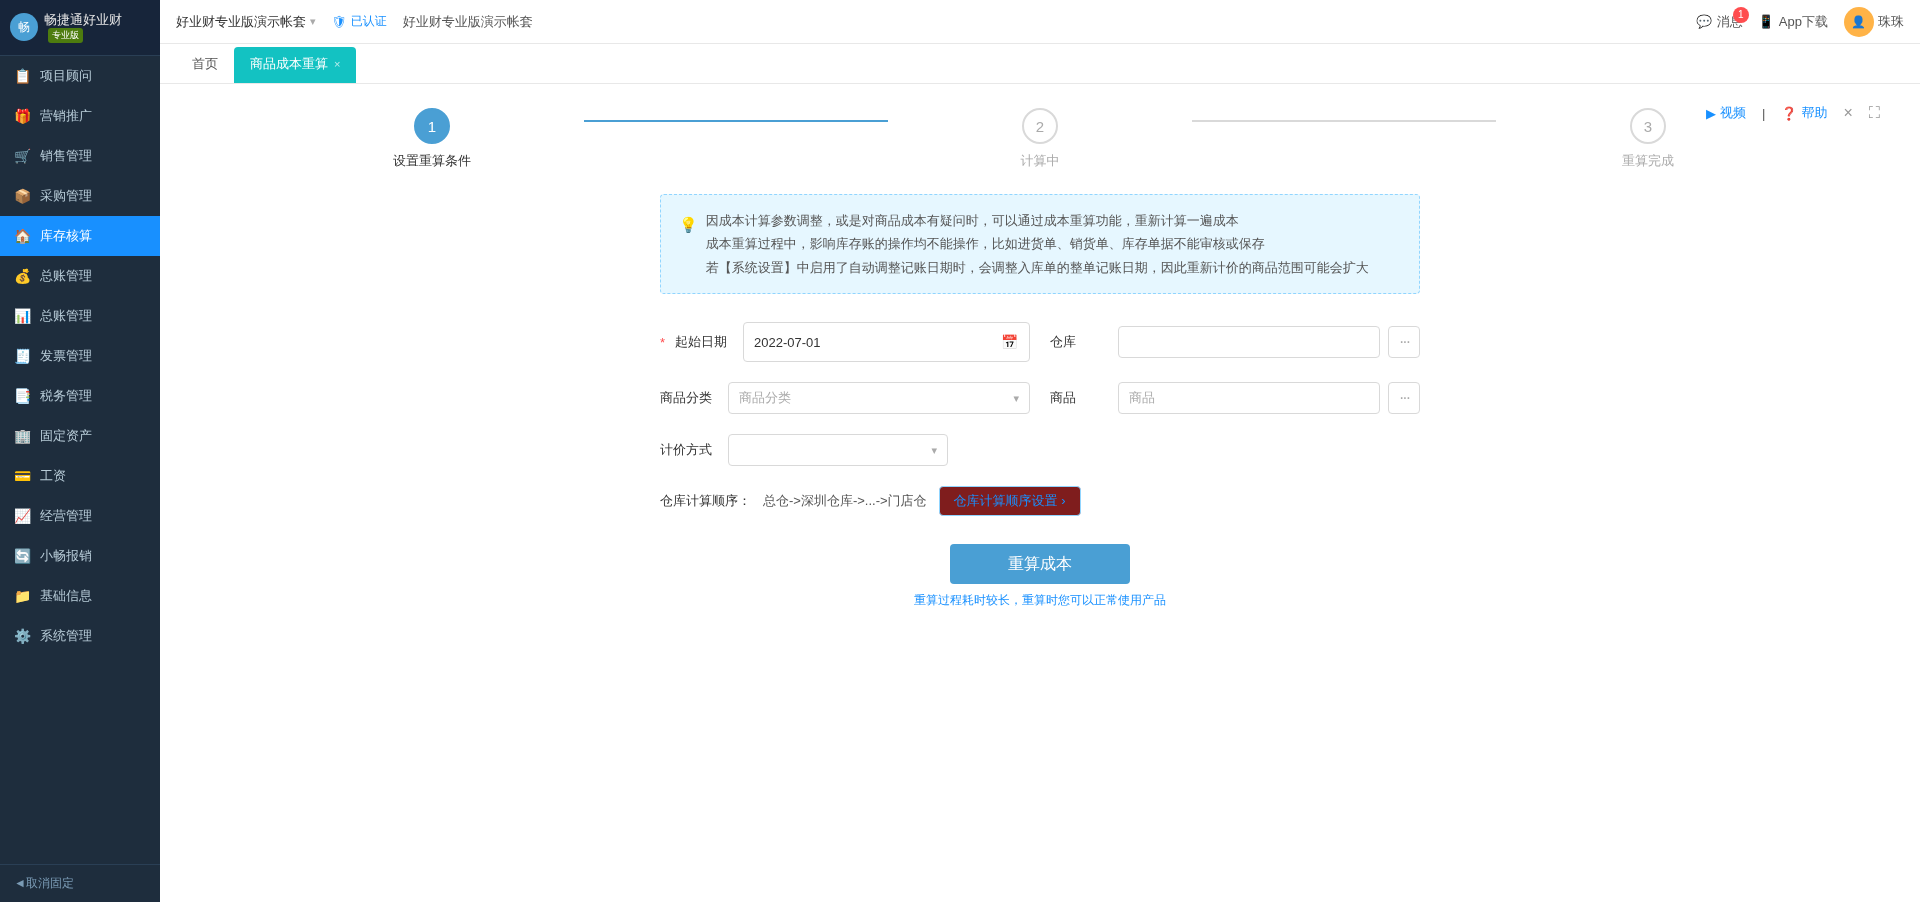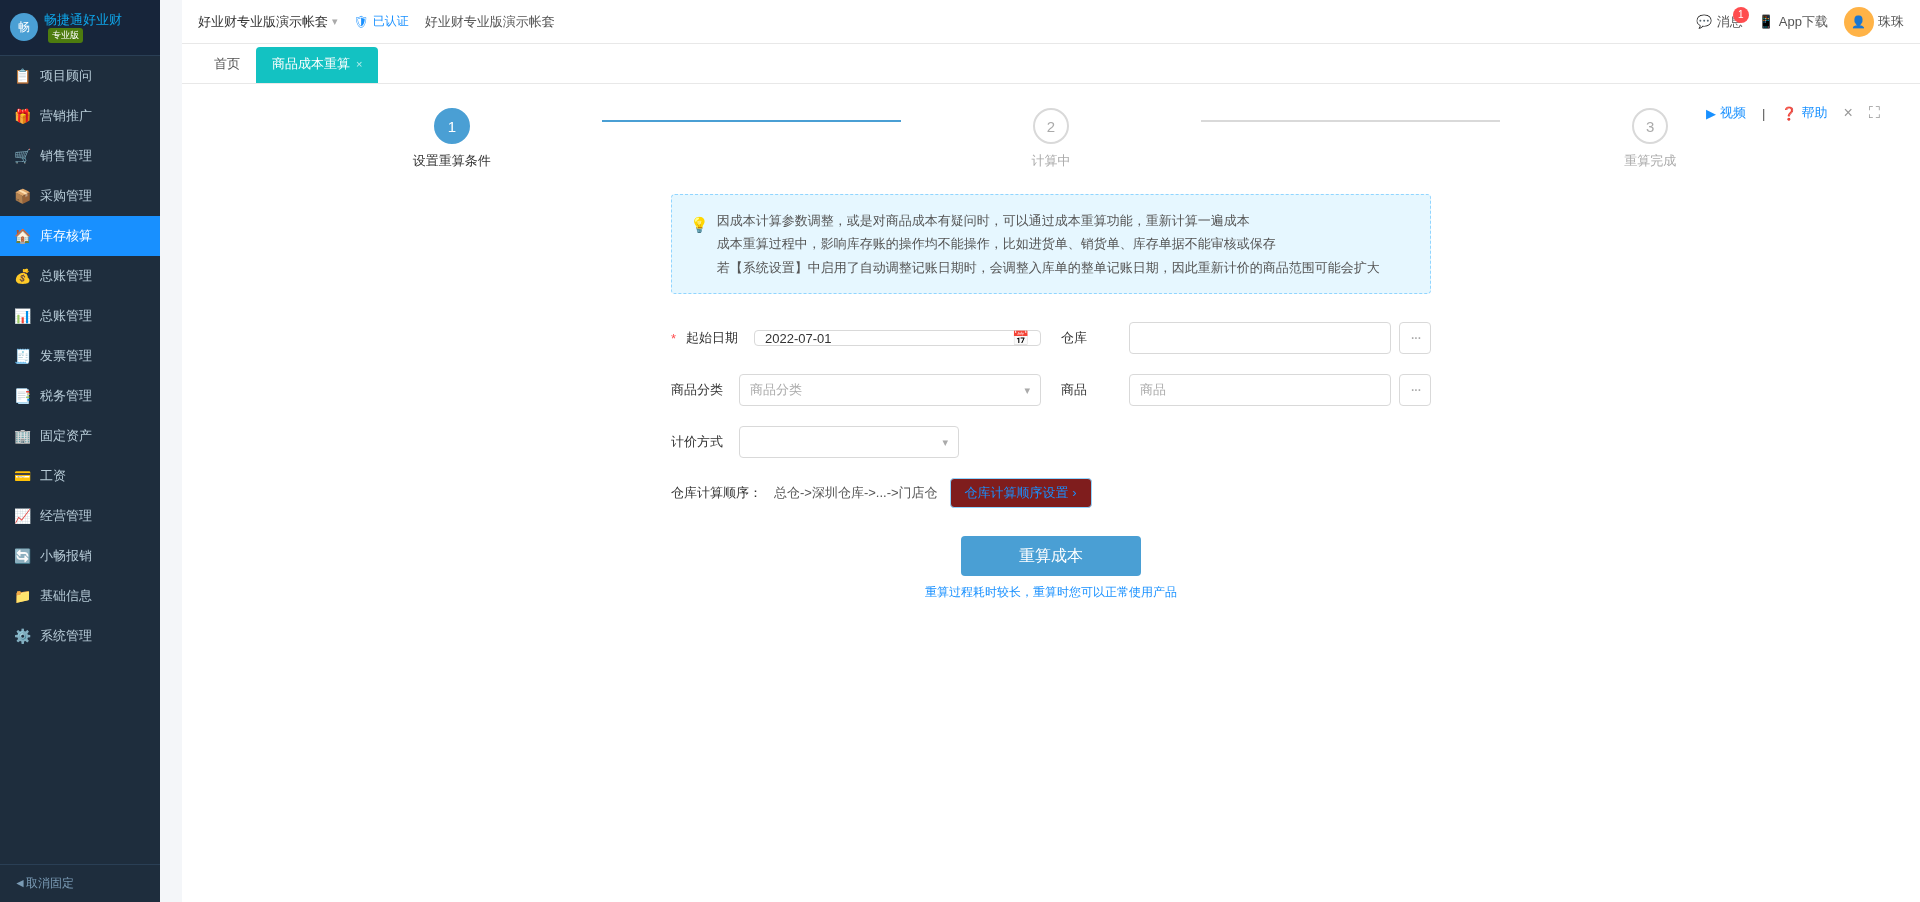--- a/index.html
+++ b/index.html
@@ -29,21 +29,21 @@
       background: #4a9fd4;
       border-radius: 50%;
       display: flex;
       align-items: center;
       justify-content: center;
       font-size: 12px;
       color: white;
       margin-right: 6px;
       flex-shrink: 0;
     }
-    .sidebar-logo-text { font-size: 13px; color: #0ea5e9; line-height: 1.2; }
+    .sidebar-logo-text { font-size: 13px; color: #e5e5e5; line-height: 1.2; }
     .sidebar-badge { background: #4d7c0f; color: white; font-size: 9px; padding: 1px 4px; border-radius: 3px; margin-left: 4px; }
 
     .sidebar-item {
       display: flex;
       align-items: center;
       padding: 11px 14px;
       cursor: pointer;
       color: #b8ccd8;
       transition: background 0.2s;
       font-size: 13px;
@@ -71,21 +71,20 @@
       border-top: 1px solid #2a3f55;
     }
 
     
     .main {
       flex: 1;
       display: flex;
       flex-direction: column;
       background: #f4f6f9;
       overflow: hidden;
-      padding-left: 22px;
     }
 
     
     .topbar {
       background: white;
       height: 44px;
       display: flex;
       align-items: center;
       padding: 0 16px;
       border-bottom: 1px solid #e8e8e8;
@@ -291,21 +290,21 @@
     }
     .form-label {
       font-size: 13px;
       color: #333;
       white-space: nowrap;
       min-width: 60px;
     }
     .required-star { color: #ff4d4f; margin-right: 2px; }
     .form-input {
       flex: 1;
-      height: 16px;
+      height: 40px;
       border: 1px solid #d9d9d9;
       border-radius: 4px;
       padding: 0 10px;
       font-size: 13px;
       color: #333;
       display: flex;
       align-items: center;
       background: white;
       position: relative;
     }

